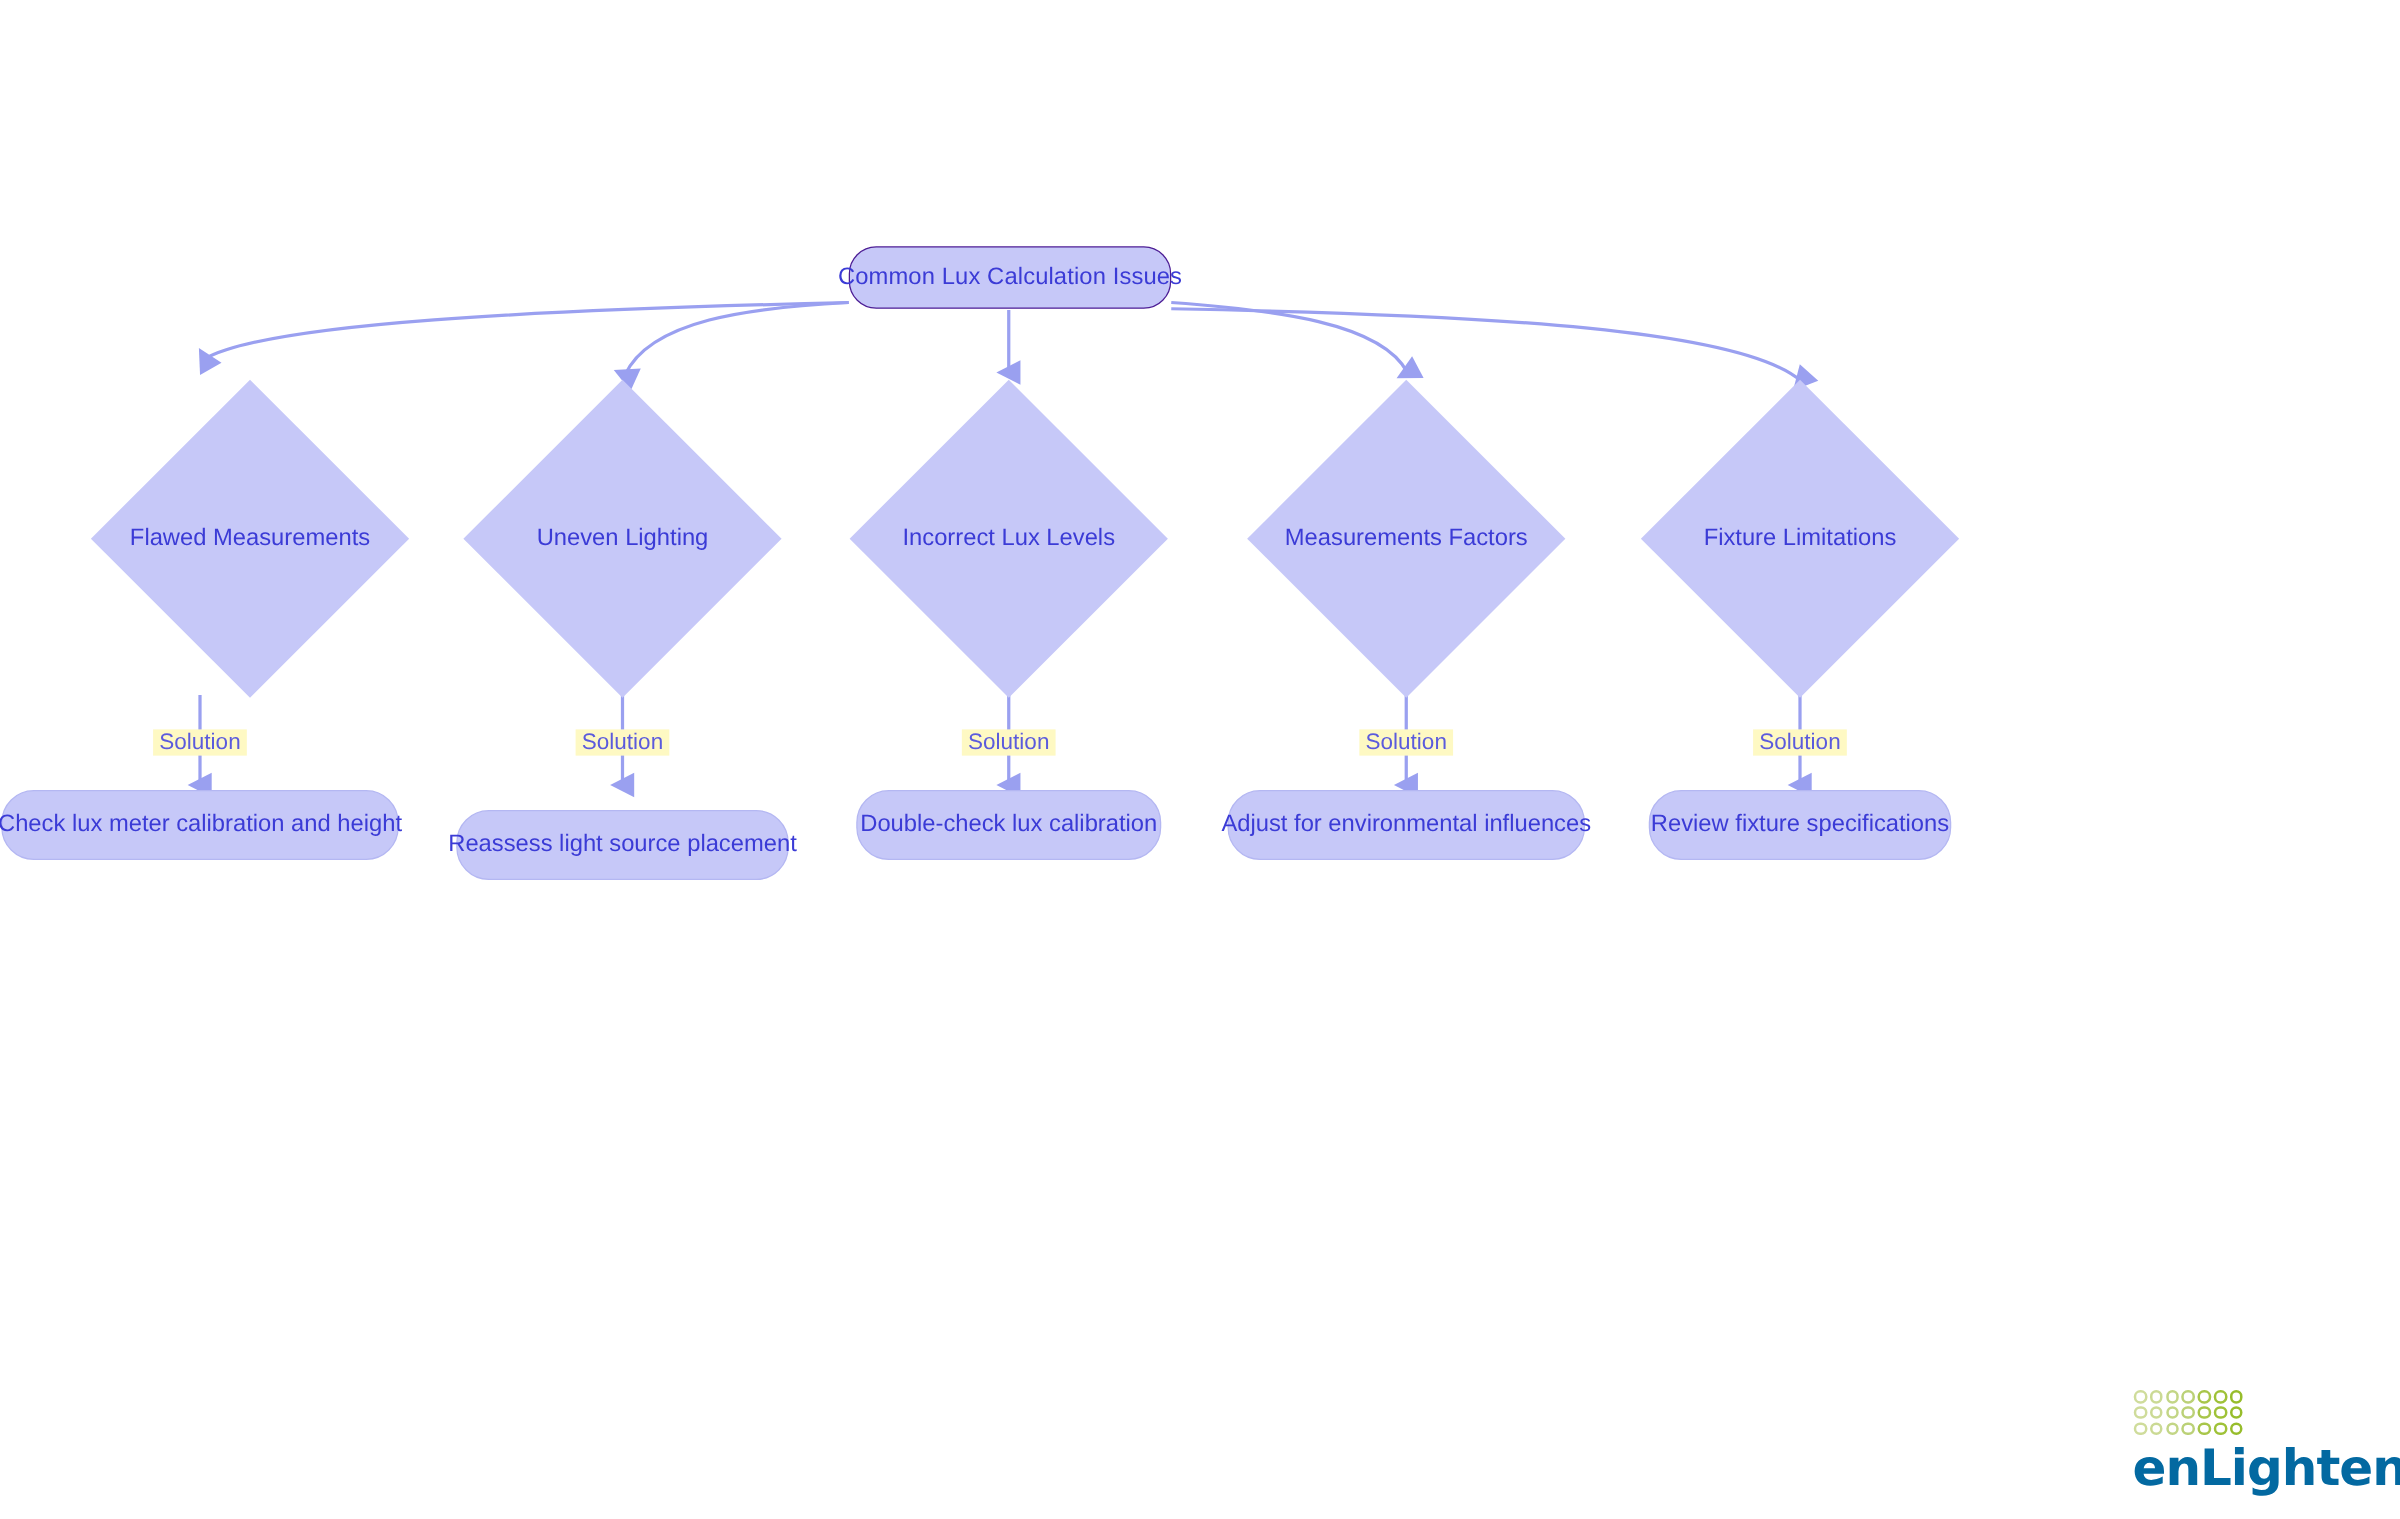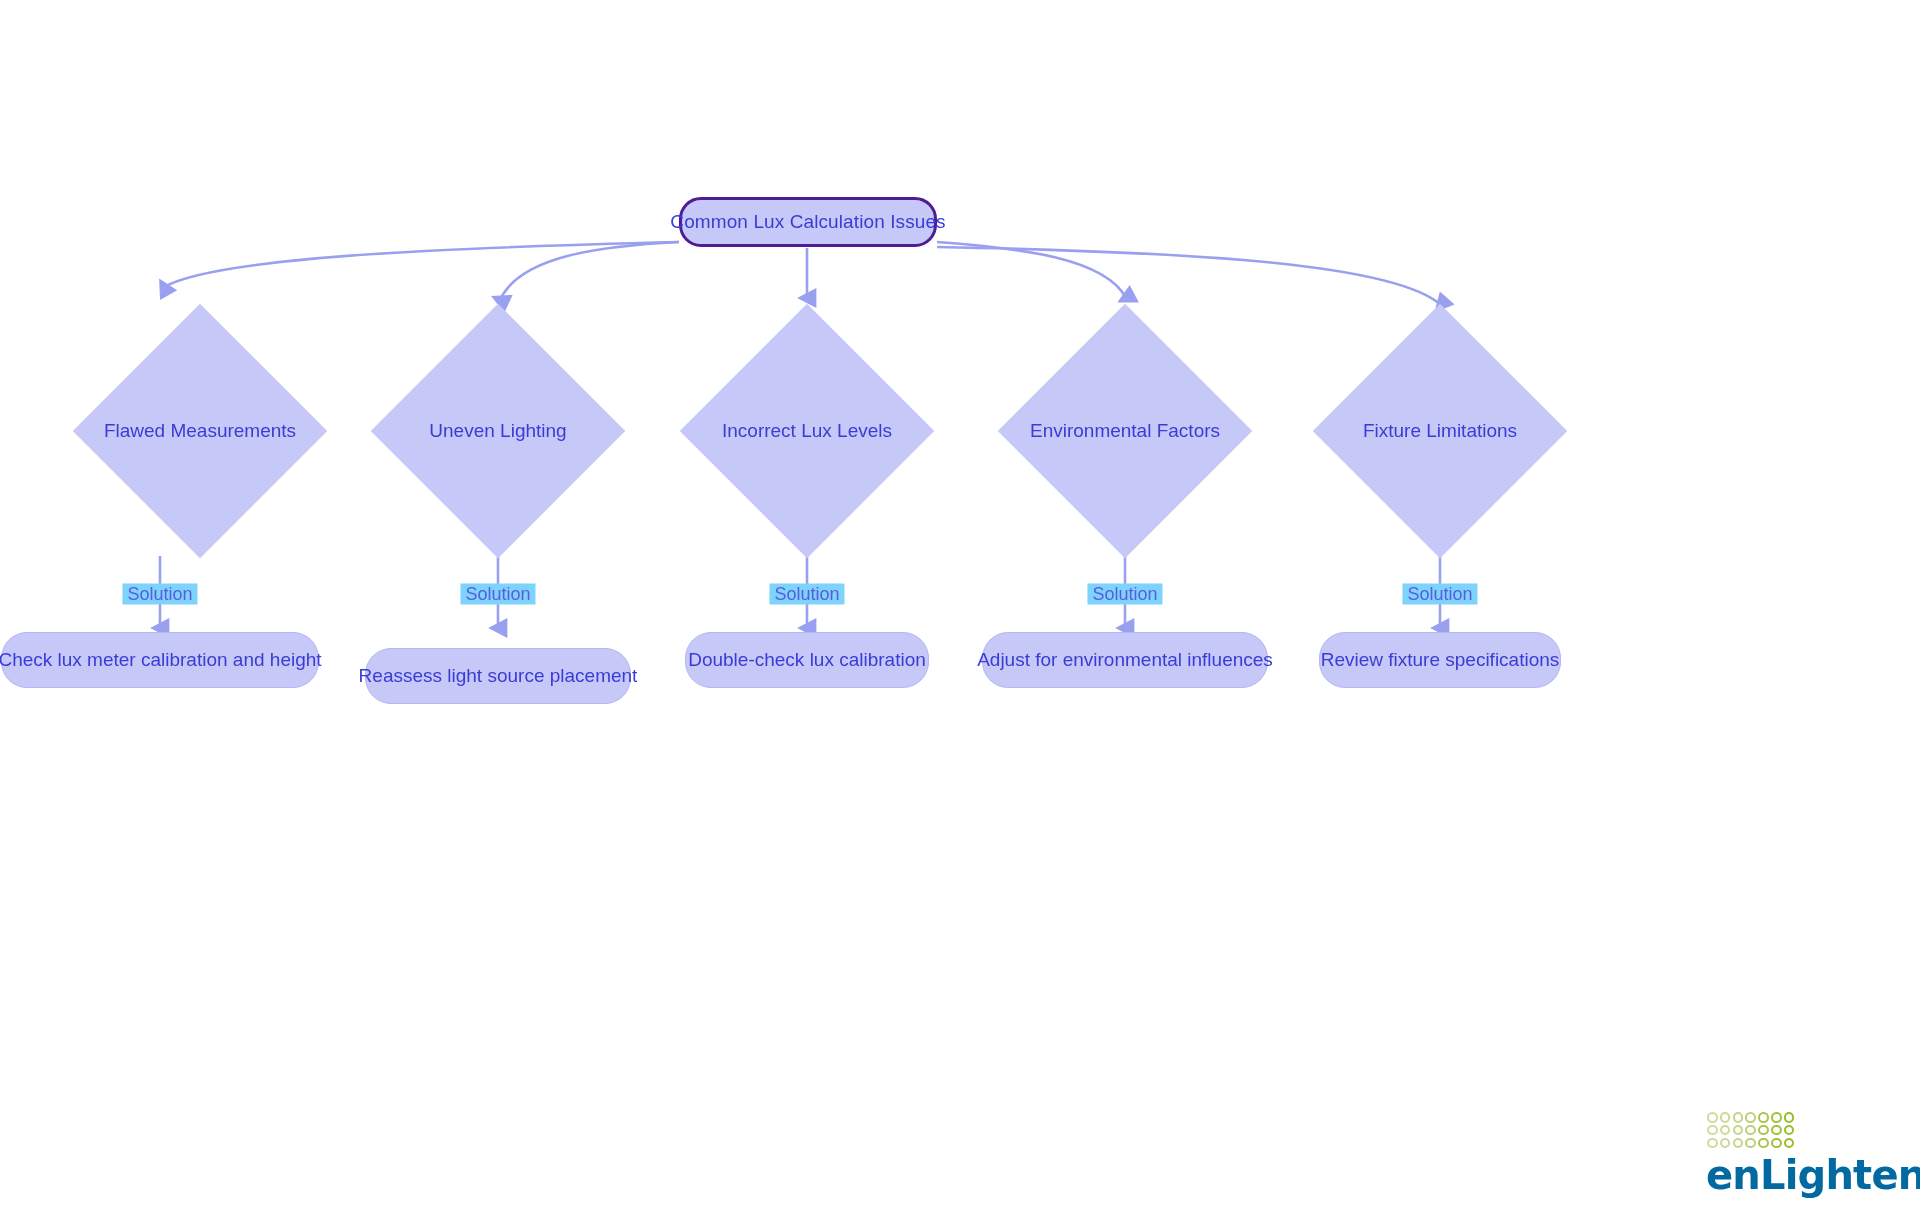--- a/index.html
+++ b/index.html
@@ -32,21 +32,21 @@
   }
 
   
   .root-node {
     position: absolute;
     display: flex;
     align-items: center;
     justify-content: center;
     box-sizing: border-box;
     background: #c6c8f8;
-    border: 3px solid #4c1d95;
+    border: 1px solid #4c1d95;
     border-radius: 22px;
     color: #3b3bd6;
     font-size: 19px;
     letter-spacing: 0.1px;
     white-space: nowrap;
   }
 
   
   .diamond-wrap {
     position: absolute;
@@ -85,21 +85,21 @@
     font-size: 19px;
     white-space: nowrap;
   }
 
   
   .edge-label {
     position: absolute;
     transform: translate(-50%, -50%);
     color: #5b5bdd;
     font-size: 18px;
-    background: #7dd3fc;
+    background: #fef9c3;
     padding: 0 5px;
     white-space: nowrap;
   }
 
   
   .logo {
     position: absolute;
     left: 1706px;
     top: 1112px;
     width: 200px;
@@ -174,21 +174,21 @@
     <div class="diamond-label">Uneven Lighting</div>
   </div>
 
   <div class="diamond-wrap" style="left:717px; top:341px; width:180px; height:180px;">
     <div class="diamond-shape"></div>
     <div class="diamond-label">Incorrect Lux Levels</div>
   </div>
 
   <div class="diamond-wrap" style="left:1035px; top:341px; width:180px; height:180px;">
     <div class="diamond-shape"></div>
-    <div class="diamond-label">Environmental Factors</div>
+    <div class="diamond-label">Measurements Factors</div>
   </div>
 
   <div class="diamond-wrap" style="left:1350px; top:341px; width:180px; height:180px;">
     <div class="diamond-shape"></div>
     <div class="diamond-label">Fixture Limitations</div>
   </div>
 
   <div class="edge-label" style="left:160px; top:594px;">Solution</div>
   <div class="edge-label" style="left:498px; top:594px;">Solution</div>
   <div class="edge-label" style="left:807px; top:594px;">Solution</div>

